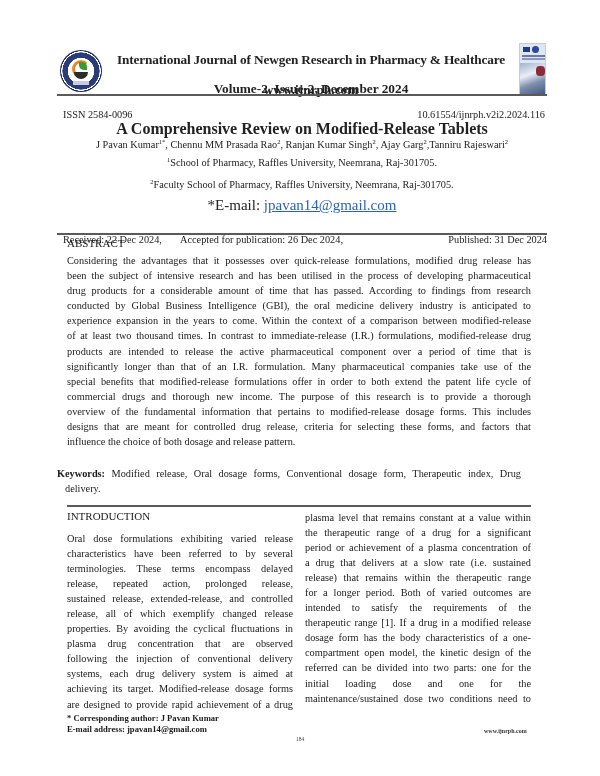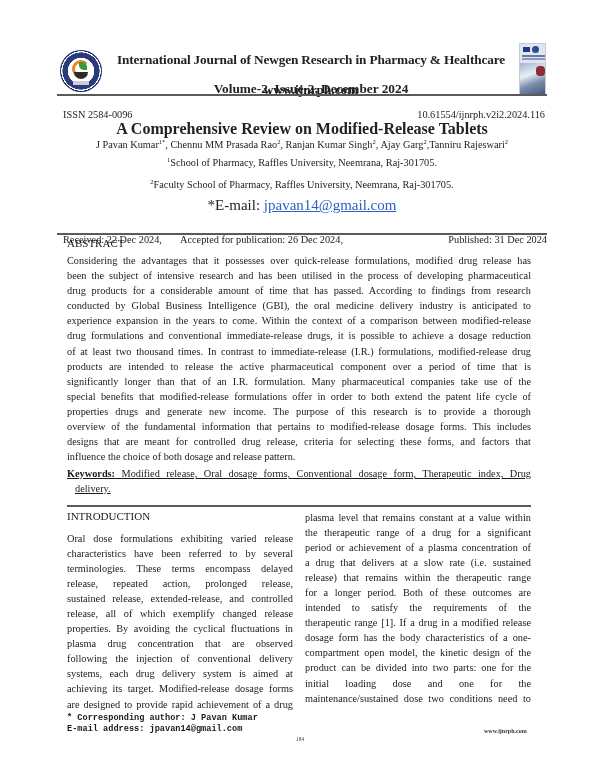--- a/index.html
+++ b/index.html
@@ -42,31 +42,31 @@
 
   .dates { position: absolute; left: 63px; width: 484px; top: 218px; font-size: 10.3px; color: #222; }
   .dates span { position: absolute; top: 16px; white-space: nowrap; }
 
   .section-heading { position: absolute; font-weight: normal; font-size: 11px; color: #1a1a1a; }
 
   .abstract { position: absolute; left: 67px; width: 464px; top: 253px; font-size: 10.3px; line-height: 15.1px; text-align: justify; text-align-last: left; }
   .abstract .ln { display: block; text-align: justify; text-align-last: justify; white-space: nowrap; height: 15.1px; }
   .abstract .ln.last { text-align-last: left; }
 
-  .keywords { position: absolute; left: 67px; width: 464px; top: 466px; font-size: 10.3px; line-height: 15.1px; text-decoration: underline; }
+  .keywords { position: absolute; left: 57px; width: 464px; top: 466px; font-size: 10.3px; line-height: 15.1px; }
   .keywords .ln { display: block; text-align: justify; text-align-last: justify; white-space: nowrap; height: 15.1px; }
   .keywords .ln.last { text-align-last: left; margin-left: 8px; }
   .kw-label { font-weight: bold; }
 
   .col { position: absolute; font-size: 10.3px; line-height: 15.05px; }
   .col .ln { display: block; text-align: justify; text-align-last: justify; white-space: nowrap; height: 15.05px; }
   .col-left { left: 67px; width: 226px; top: 531px; }
   .col-right { left: 305px; width: 226px; top: 510px; }
 
-  .footer-notes { position: absolute; left: 67px; top: 713px; font-size: 8.6px; font-weight: bold; line-height: 10.8px; color: #1a1a1a; font-family: Liberation Mono, monospace; }
+  .footer-notes { position: absolute; left: 67px; top: 713px; font-size: 8.6px; font-weight: bold; line-height: 10.8px; color: #1a1a1a; }
   .footer-site { position: absolute; left: 484px; top: 728px; font-size: 6px; font-weight: bold; color: #333; }
   .page-num { position: absolute; left: 296px; top: 736px; font-size: 5.5px; color: #444; }
 </style>
 </head>
 <body>
 
 <div class="page">
 
   <div class="header">
     <div class="logo-left">
@@ -119,26 +119,25 @@
   </div>
   <div class="rule" style="left:57px; top:233px; width:490px;"></div>
 
   <div class="section-heading" style="left:67px; top:237px;">ABSTRACT</div>
   <div class="abstract">
     <span class="ln">Considering the advantages that it possesses over quick-release formulations, modified drug release has</span>
     <span class="ln">been the subject of intensive research and has been utilised in the process of developing pharmaceutical</span>
     <span class="ln">drug products for a considerable amount of time that has passed. According to findings from research</span>
     <span class="ln">conducted by Global Business Intelligence (GBI), the oral medicine delivery industry is anticipated to</span>
     <span class="ln">experience expansion in the years to come. Within the context of a comparison between modified-release</span>
-    <span class="ln">drug formulations and conventional immediate-release drugs, it is possible to achieve a dosage reduction</span>
     <span class="ln">of at least two thousand times. In contrast to immediate-release (I.R.) formulations, modified-release drug</span>
     <span class="ln">products are intended to release the active pharmaceutical component over a period of time that is</span>
     <span class="ln">significantly longer than that of an I.R. formulation. Many pharmaceutical companies take use of the</span>
     <span class="ln">special benefits that modified-release formulations offer in order to both extend the patent life cycle of</span>
-    <span class="ln">properties drugs and generate new income. The purpose of this research is to provide a thorough</span>
+    <span class="ln">commercial drugs and thorough new income. The purpose of this research is to provide a thorough</span>
     <span class="ln">overview of the fundamental information that pertains to modified-release dosage forms. This includes</span>
     <span class="ln">designs that are meant for controlled drug release, criteria for selecting these forms, and factors that</span>
     <span class="ln last">influence the choice of both dosage and release pattern.</span>
   </div>
 
   <div class="keywords">
     <span class="ln"><span class="kw-label">Keywords:</span><span> Modified release, Oral dosage forms, Conventional dosage form, Therapeutic index, Drug</span></span>
     <span class="ln last">delivery.</span>
   </div>
   <div class="rule" style="left:67px; top:505px; width:464px;"></div>
@@ -157,26 +156,26 @@
     <span class="ln">systems, each drug delivery system is aimed at</span>
     <span class="ln">achieving its target. Modified-release dosage forms</span>
     <span class="ln">are designed to provide rapid achievement of a drug</span>
   </div>
   <div class="col col-right">
     <span class="ln">plasma level that remains constant at a value within</span>
     <span class="ln">the therapeutic range of a drug for a significant</span>
     <span class="ln">period or achievement of a plasma concentration of</span>
     <span class="ln">a drug that delivers at a slow rate (i.e. sustained</span>
     <span class="ln">release) that remains within the therapeutic range</span>
-    <span class="ln">for a longer period. Both of these outcomes are</span>
+    <span class="ln">for a longer period. Both of varied outcomes are</span>
     <span class="ln">intended to satisfy the requirements of the</span>
     <span class="ln">therapeutic range [1]. If a drug in a modified release</span>
     <span class="ln">dosage form has the body characteristics of a one-</span>
     <span class="ln">compartment open model, the kinetic design of the</span>
-    <span class="ln">product can be divided into two parts: one for the</span>
+    <span class="ln">referred can be divided into two parts: one for the</span>
     <span class="ln">initial loading dose and one for the</span>
     <span class="ln">maintenance/sustained dose two conditions need to</span>
   </div>
 
   <div class="footer-notes">
     <div>* Corresponding author: J Pavan Kumar</div>
     <div>E-mail address: jpavan14@gmail.com</div>
   </div>
   <div class="footer-site">www.ijnrph.com</div>
   <div class="page-num">184</div>

